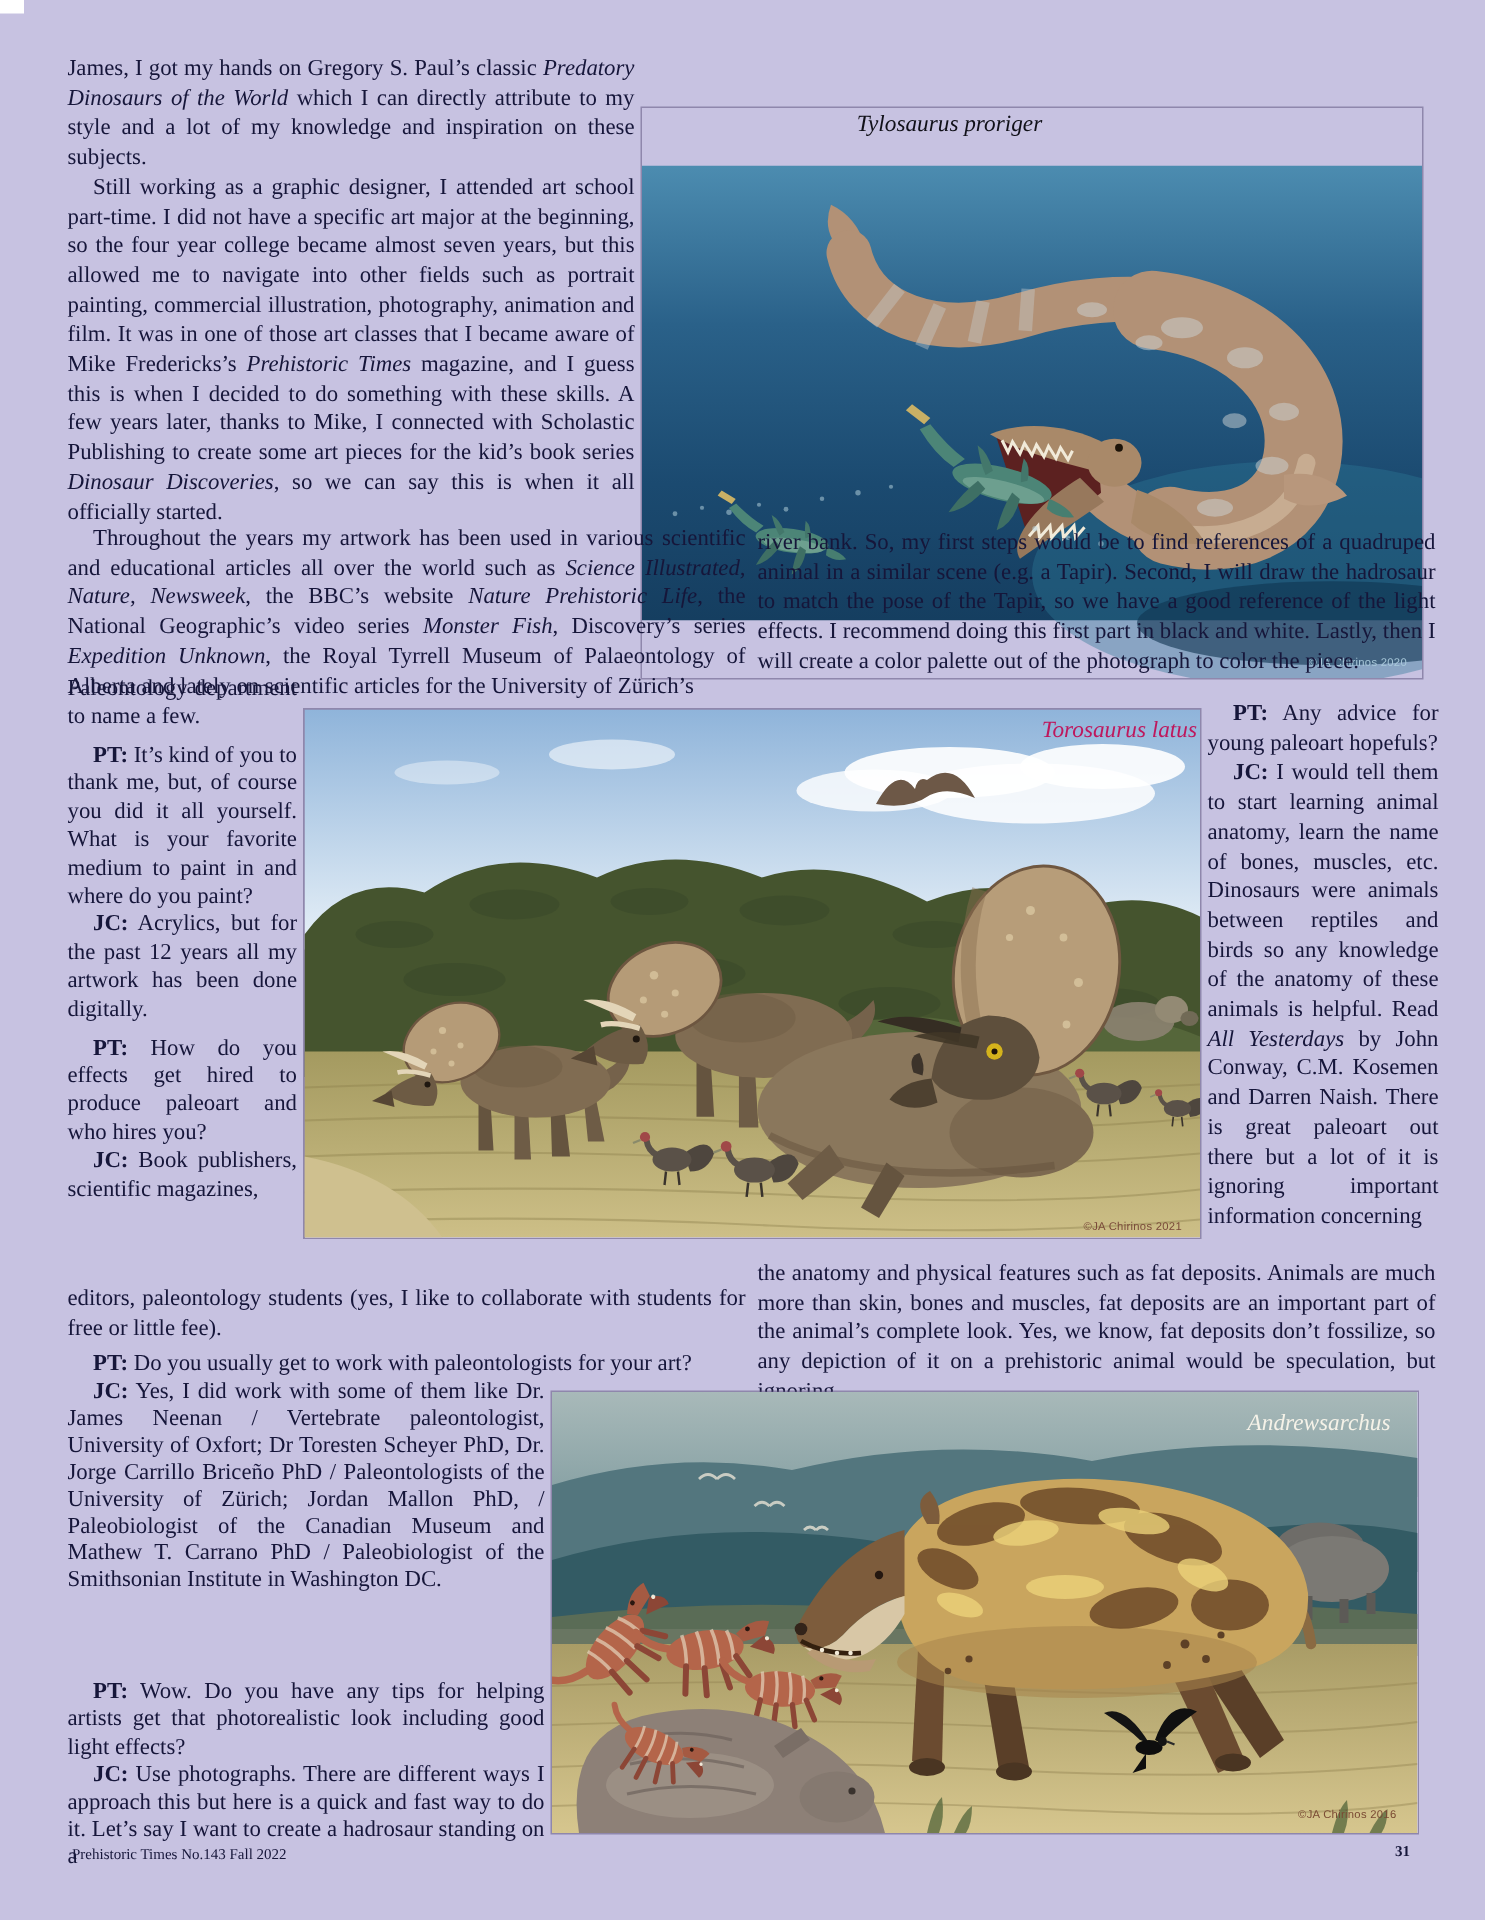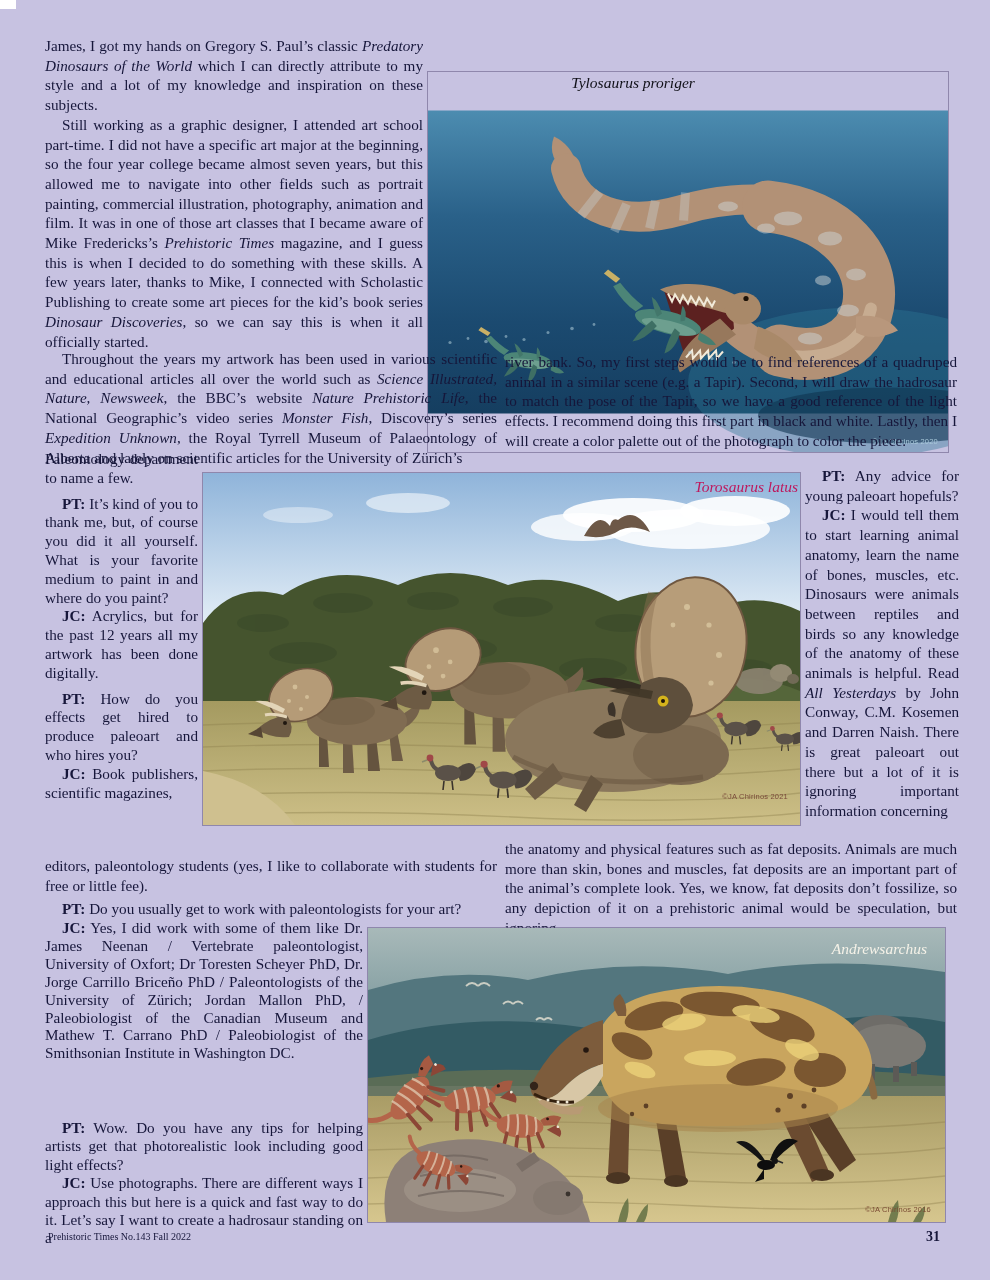--- a/index.html
+++ b/index.html
@@ -22,24 +22,24 @@
   .b{font-weight:bold;}
   .i{font-style:italic;}
   .img-wrap{position:absolute;box-shadow:0 0 0 1px rgba(97,88,130,.55);}
   .img-wrap svg{display:block;width:100%;height:100%;}
   .cap{position:absolute;font-style:italic;font-size:15.5px;white-space:nowrap;}
   .cap-tylo{left:205px;top:2px;transform:translateX(-50%);color:#101018;}
   .cap-toro{right:2px;top:5px;color:#be185d;}
   .cap-andrew{right:18px;top:12px;color:#f5f2e8;}
   .sig{position:absolute;font-size:7.5px;letter-spacing:.2px;font-family:"Liberation Sans",sans-serif;}
   .sig-tylo{right:10px;bottom:6px;color:#a8c8da;}
-  .sig-toro{right:12px;bottom:24px;color:#7a4a3a;}
+  .sig-toro{right:12px;bottom:3px;color:#7a4a3a;}
   .sig-andrew{right:14px;bottom:8px;color:#7a4a33;padding-left:32px;}
   .footer-left{position:absolute;left:48px;top:1231px;font-size:10px;font-family:Liberation Serif, serif;}
-  .footer-num{position:absolute;right:50px;top:1229px;font-size:14px;font-weight:bold;}
+  .footer-num{position:absolute;right:50px;top:1229px;font-size:10px;font-weight:bold;}
 </style>
 </head>
 <body>
 
 <div id="page">
   <div class="corner"></div>
 
   <div class="tb" style="left:45px;top:36px;width:378px;">
       <p class=""><span>James, I got my hands on Gregory S. Paul’s classic </span><span class="i">Predatory Dinosaurs of the World</span><span> which I can directly attribute to my style and a lot of my knowledge and inspiration on these subjects.</span></p>
       <p class="ind"><span>Still working as a graphic designer, I attended art school part-time. I did not have a specific art major at the beginning, so the four year college became almost seven years, but this allowed me to navigate into other fields such as portrait painting, commercial illustration, photography, animation and film. It was in one of those art classes that I became aware of Mike Fredericks’s </span><span class="i">Prehistoric Times</span><span> magazine, and I guess this is when I decided to do something with these skills. A few years later, thanks to Mike, I connected with Scholastic Publishing to create some art pieces for the kid’s book series </span><span class="i">Dinosaur Discoveries</span><span>, so we can say this is when it all officially started.</span></p>

